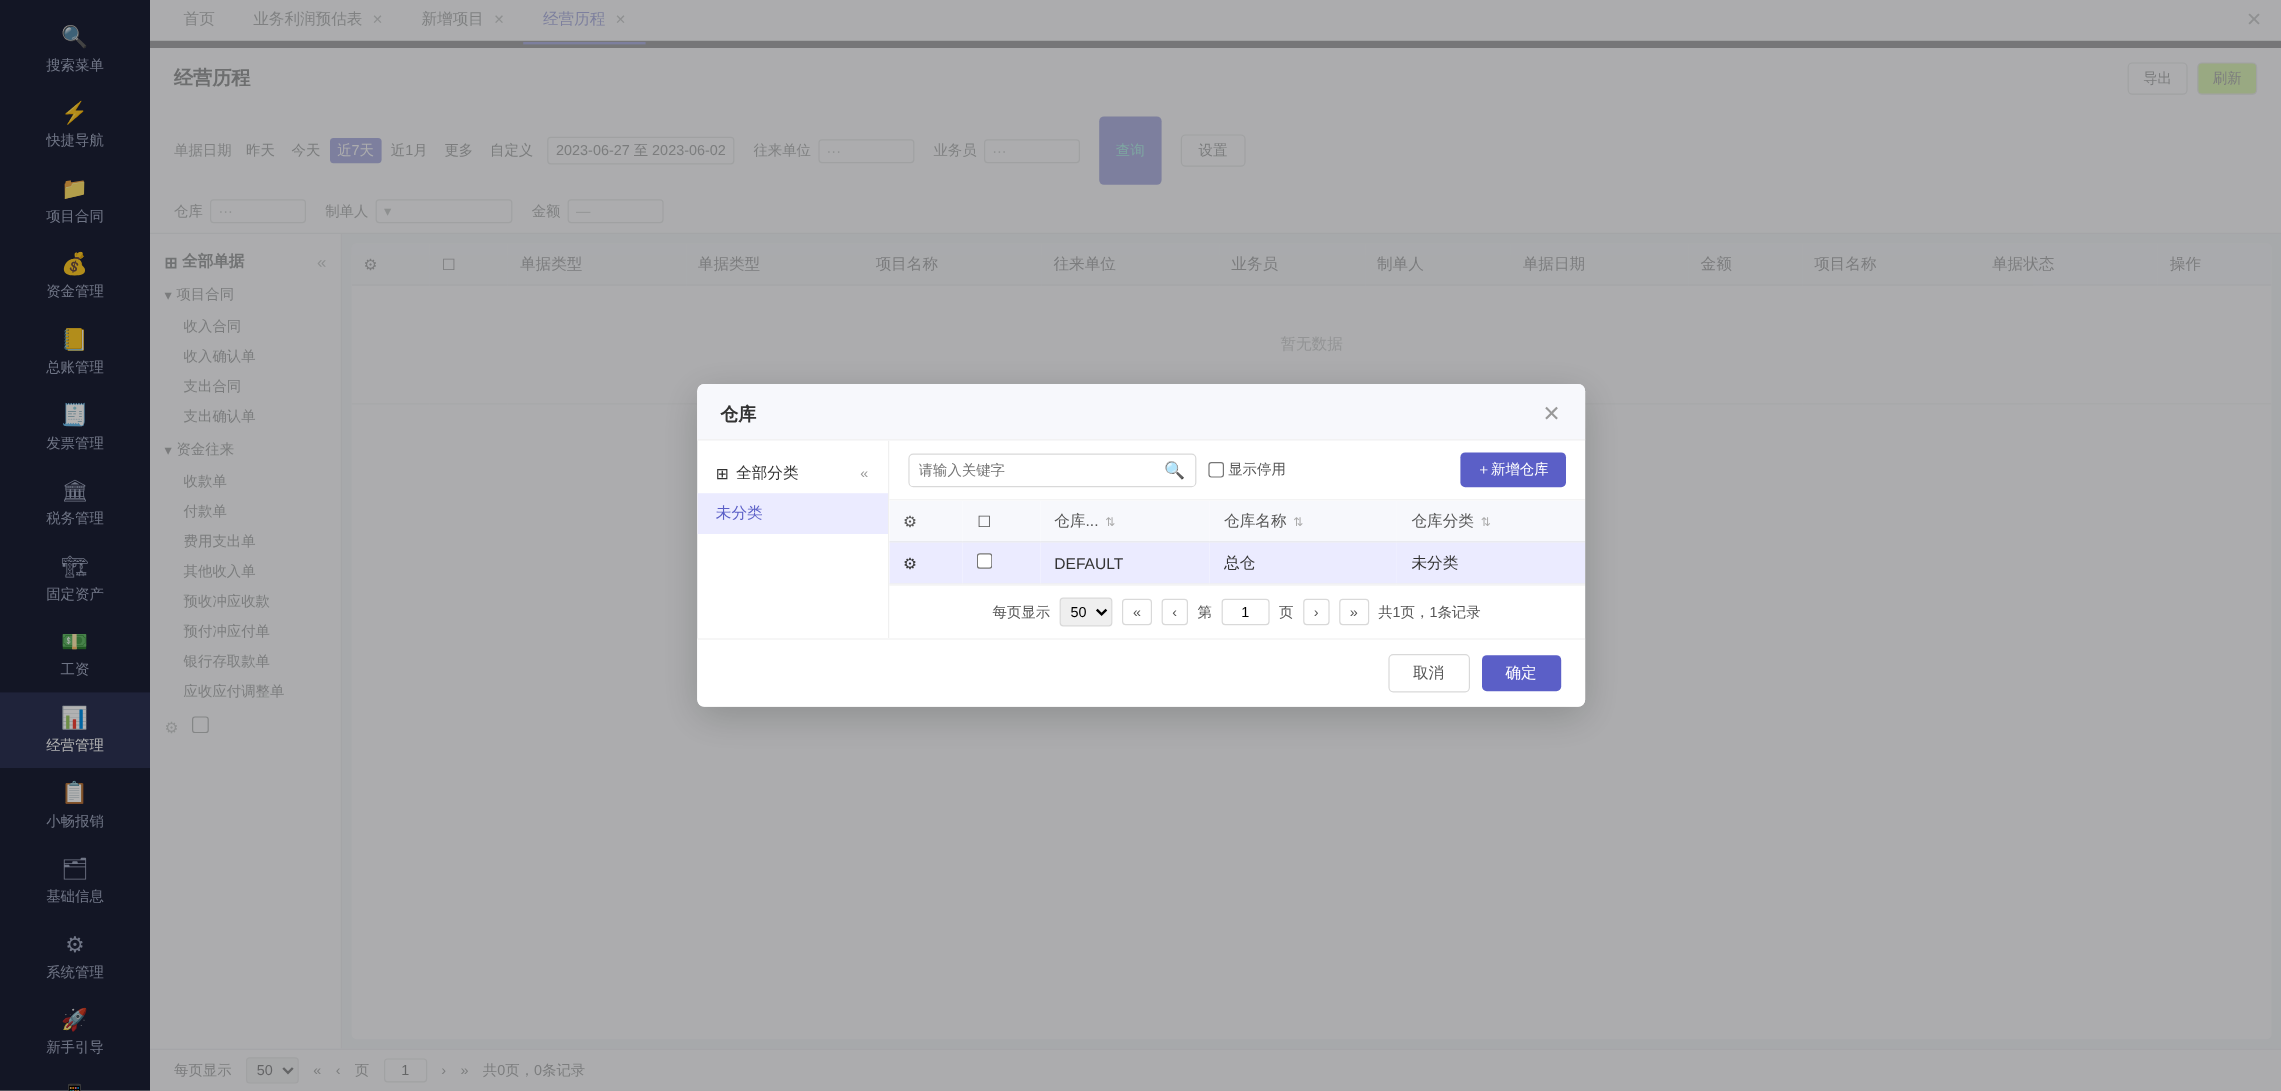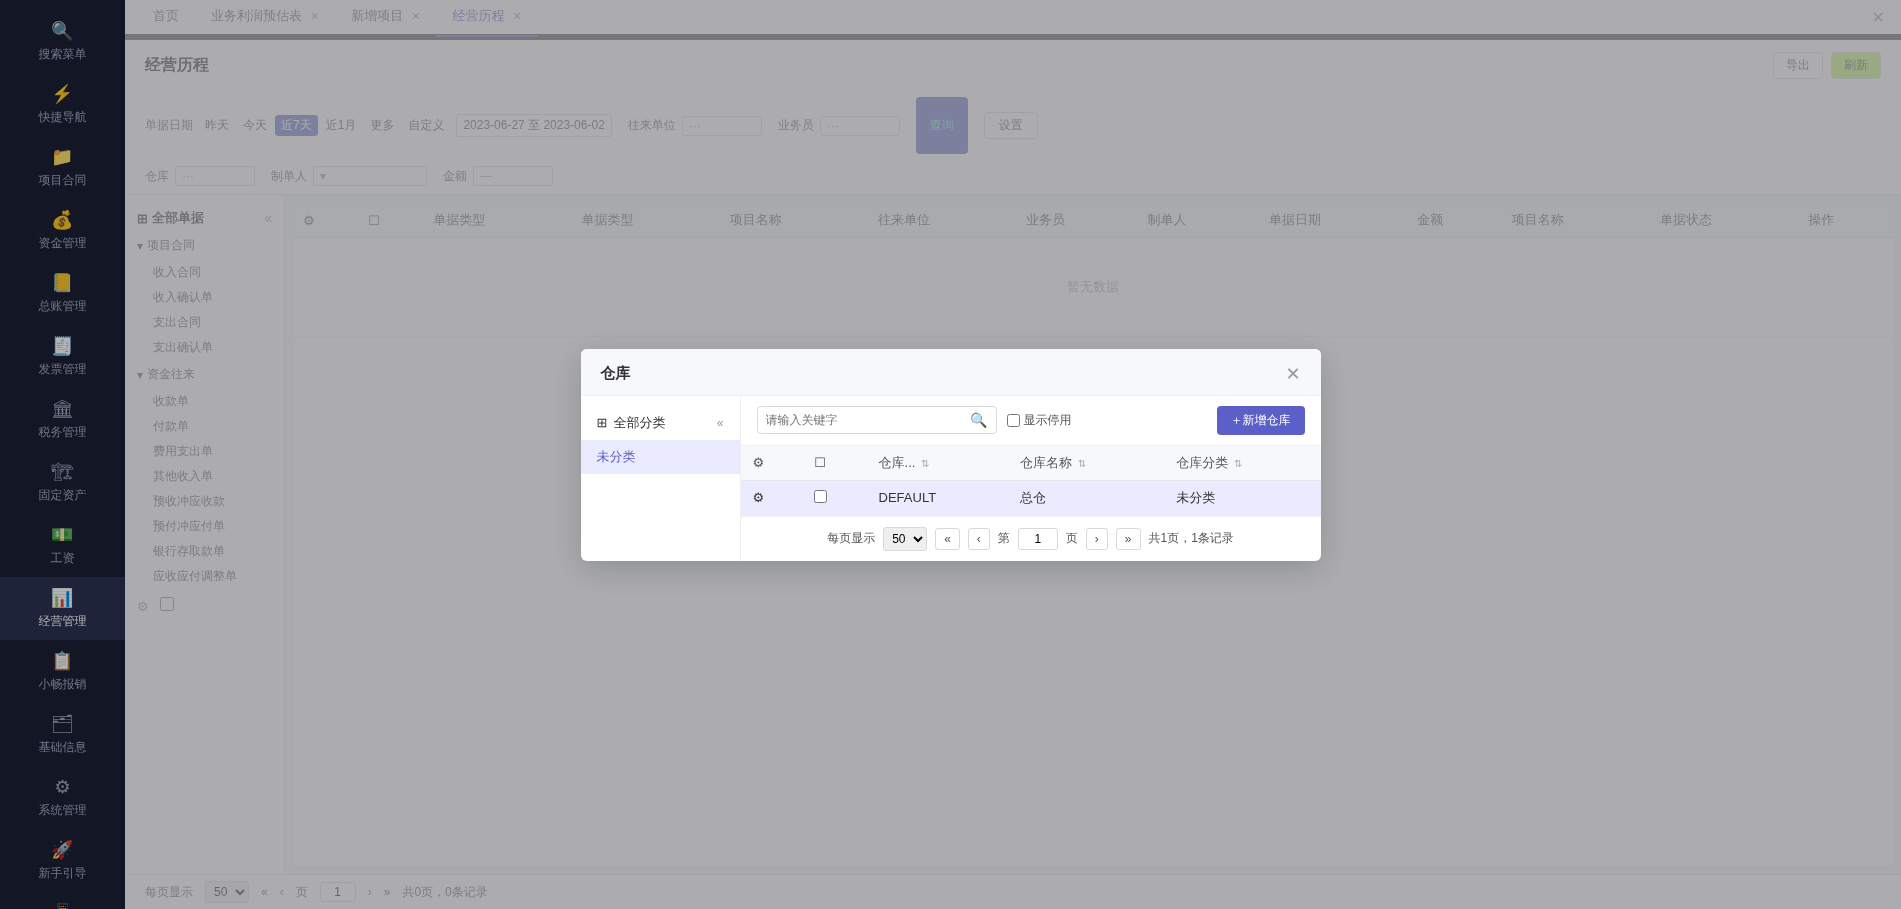--- a/index.html
+++ b/index.html
@@ -395,14 +395,18 @@
           <span>第</span>
           <input class="page-input" type="text" value="1" style="">
           <span>页</span>
           <button class="page-btn">›</button>
           <button class="page-btn">»</button>
           <span>共1页，1条记录</span>
         </div>
       </div>
     </div>
 
+    <div class="modal-footer">
+      <button class="btn-cancel">取消</button>
+      <button class="btn-confirm">确定</button>
+    </div>
   </div>
 </div>
 
 </body></html>

